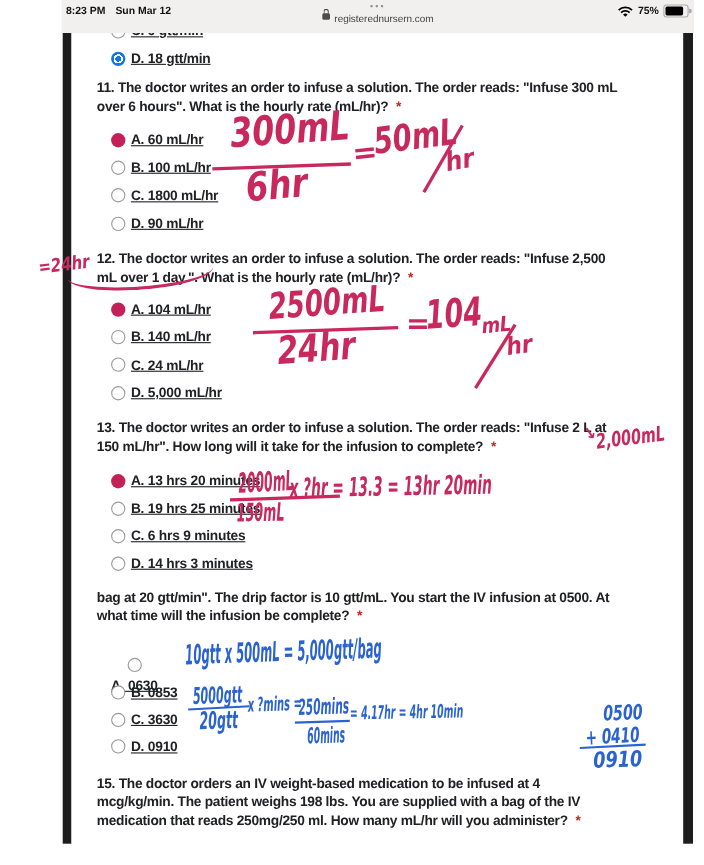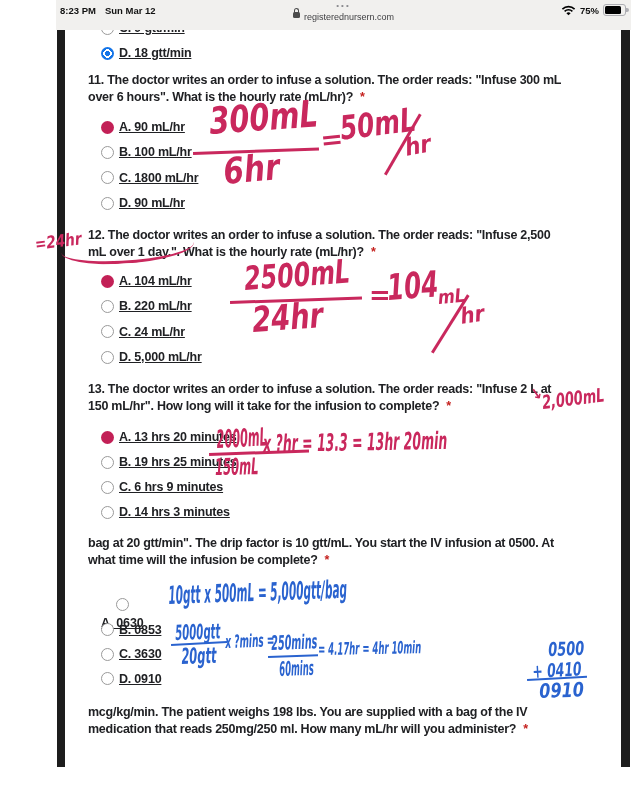--- a/index.html
+++ b/index.html
@@ -89,21 +89,21 @@
       <span class="radio blue"></span>
       <span class="opt-label">D. 18 gtt/min</span>
     </div>
     <div id="questions">
         <div class="question" style="top: 42px;">
           <div class="q-line">11. The doctor writes an order to infuse a solution. The order reads: "Infuse 300 mL</div>
           <div class="q-line">over 6 hours". What is the hourly rate (mL/hr)?<span class="req">*</span></div>
         </div>
         <div class="opt-row" style="top: 90px;">
           <span class="radio pink"></span>
-          <span class="opt-label">A. 90 mL/hr</span>
+          <span class="opt-label">A. 60 mL/hr</span>
         </div>
         <div class="opt-row" style="top: 115.4px;">
           <span class="radio none"></span>
           <span class="opt-label">B. 100 mL/hr</span>
         </div>
         <div class="opt-row" style="top: 140.8px;">
           <span class="radio none"></span>
           <span class="opt-label">C. 1800 mL/hr</span>
         </div>
         <div class="opt-row" style="top: 166.2px;">
@@ -113,21 +113,21 @@
         <div class="question" style="top: 197px;">
           <div class="q-line">12. The doctor writes an order to infuse a solution. The order reads: "Infuse 2,500</div>
           <div class="q-line">mL over 1 day.". What is the hourly rate (mL/hr)?<span class="req">*</span></div>
         </div>
         <div class="opt-row" style="top: 244px; justify-content: center;">
           <span class="radio pink"></span>
           <span class="opt-label">A. 104 mL/hr</span>
         </div>
         <div class="opt-row" style="top: 269.4px;">
           <span class="radio none"></span>
-          <span class="opt-label">B. 220 mL/hr</span>
+          <span class="opt-label">B. 140 mL/hr</span>
         </div>
         <div class="opt-row" style="top: 294.8px;">
           <span class="radio none"></span>
           <span class="opt-label">C. 24 mL/hr</span>
         </div>
         <div class="opt-row" style="top: 320.2px;">
           <span class="radio none"></span>
           <span class="opt-label">D. 5,000 mL/hr</span>
         </div>
         <div class="question" style="top: 351px;">
@@ -164,20 +164,21 @@
         </div>
         <div class="opt-row" style="top: 617.2px;">
           <span class="radio none"></span>
           <span class="opt-label">C. 3630</span>
         </div>
         <div class="opt-row" style="top: 641.8px;">
           <span class="radio none"></span>
           <span class="opt-label">D. 0910</span>
         </div>
         <div class="question" style="top: 674px;">
+          <div class="q-line">15. The doctor orders an IV weight-based medication to be infused at 4</div>
           <div class="q-line">mcg/kg/min. The patient weighs 198 lbs. You are supplied with a bag of the IV</div>
           <div class="q-line">medication that reads 250mg/250 ml. How many mL/hr will you administer?<span class="req">*</span></div>
         </div>
       </div>
   </div>
 
   <div id="ink" class="ink-layer">
       <div class="ink-t p" style="font-size: 37px; transform: rotate(-4deg) scaleX(0.78); left: 176px; top: 103px;">300mL</div>
       <div class="ink-line p" style="width: 126px; transform: rotate(-2deg); left: 161px; top: 152px;"></div>
       <div class="ink-t p" style="font-size: 36px; transform: rotate(-5deg) scaleX(0.82); left: 190px; top: 154px;">6hr</div>

